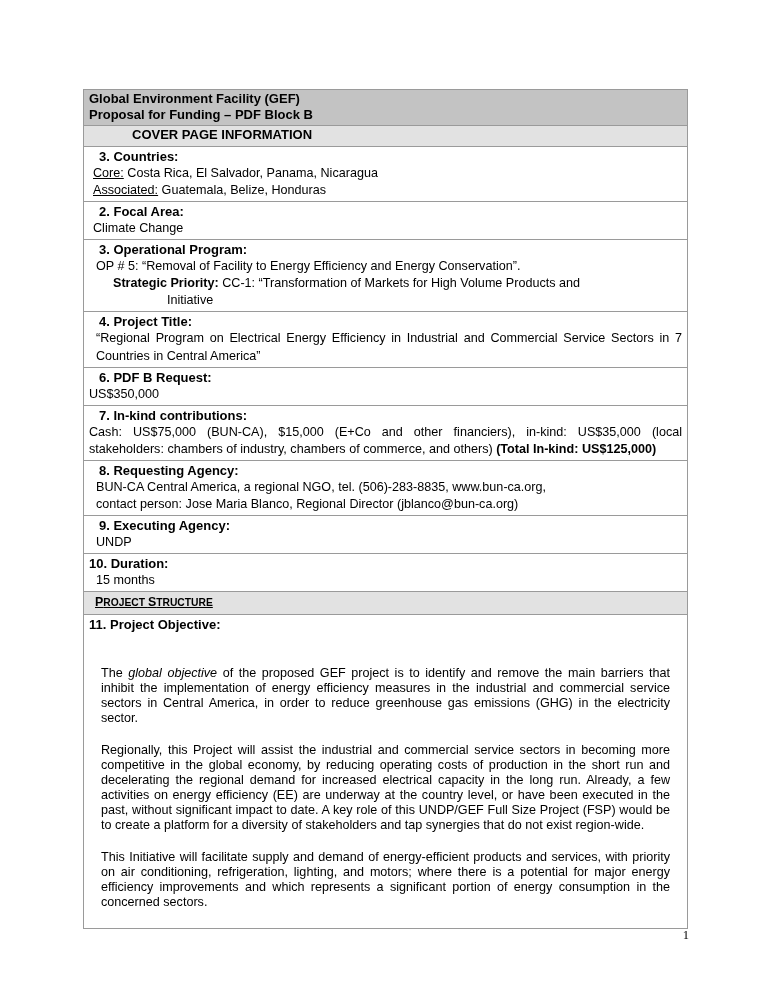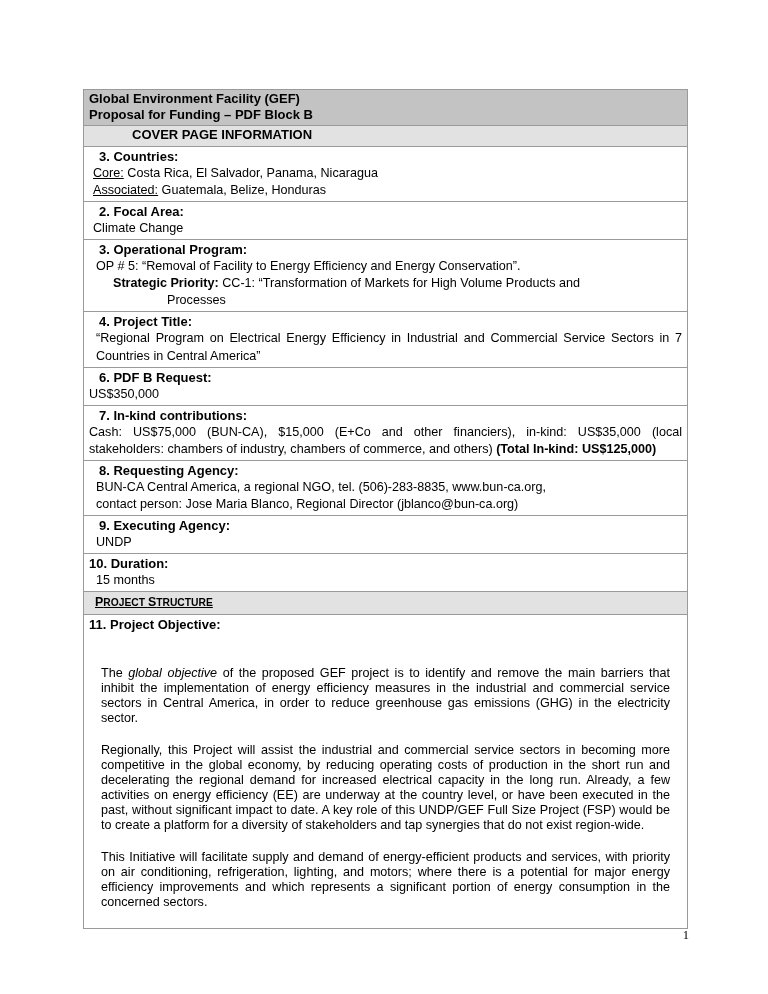--- a/index.html
+++ b/index.html
@@ -182,21 +182,21 @@
           </div>
         </td>
       </tr>
 
       <tr>
         <td>
           <div class="cell-inner">
             <div class="item-head">3.  Operational Program:</div>
             <div class="body-line indent-2">OP # 5: “Removal of Facility to Energy Efficiency and Energy Conservation”.</div>
             <div class="sp-block"><span class="b">Strategic Priority:</span><span>   CC-1: “Transformation of Markets for High Volume Products and</span></div>
-            <div class="sp-cont">Processes</div>
+            <div class="sp-cont">Initiative</div>
           </div>
         </td>
       </tr>
 
       <tr>
         <td>
           <div class="cell-inner">
             <div class="item-head">4.  Project Title:</div>
             <div class="just" style="padding-left:7px">“Regional Program on Electrical Energy Efficiency in Industrial and Commercial Service Sectors in 7 Countries in Central America”</div>
           </div>

